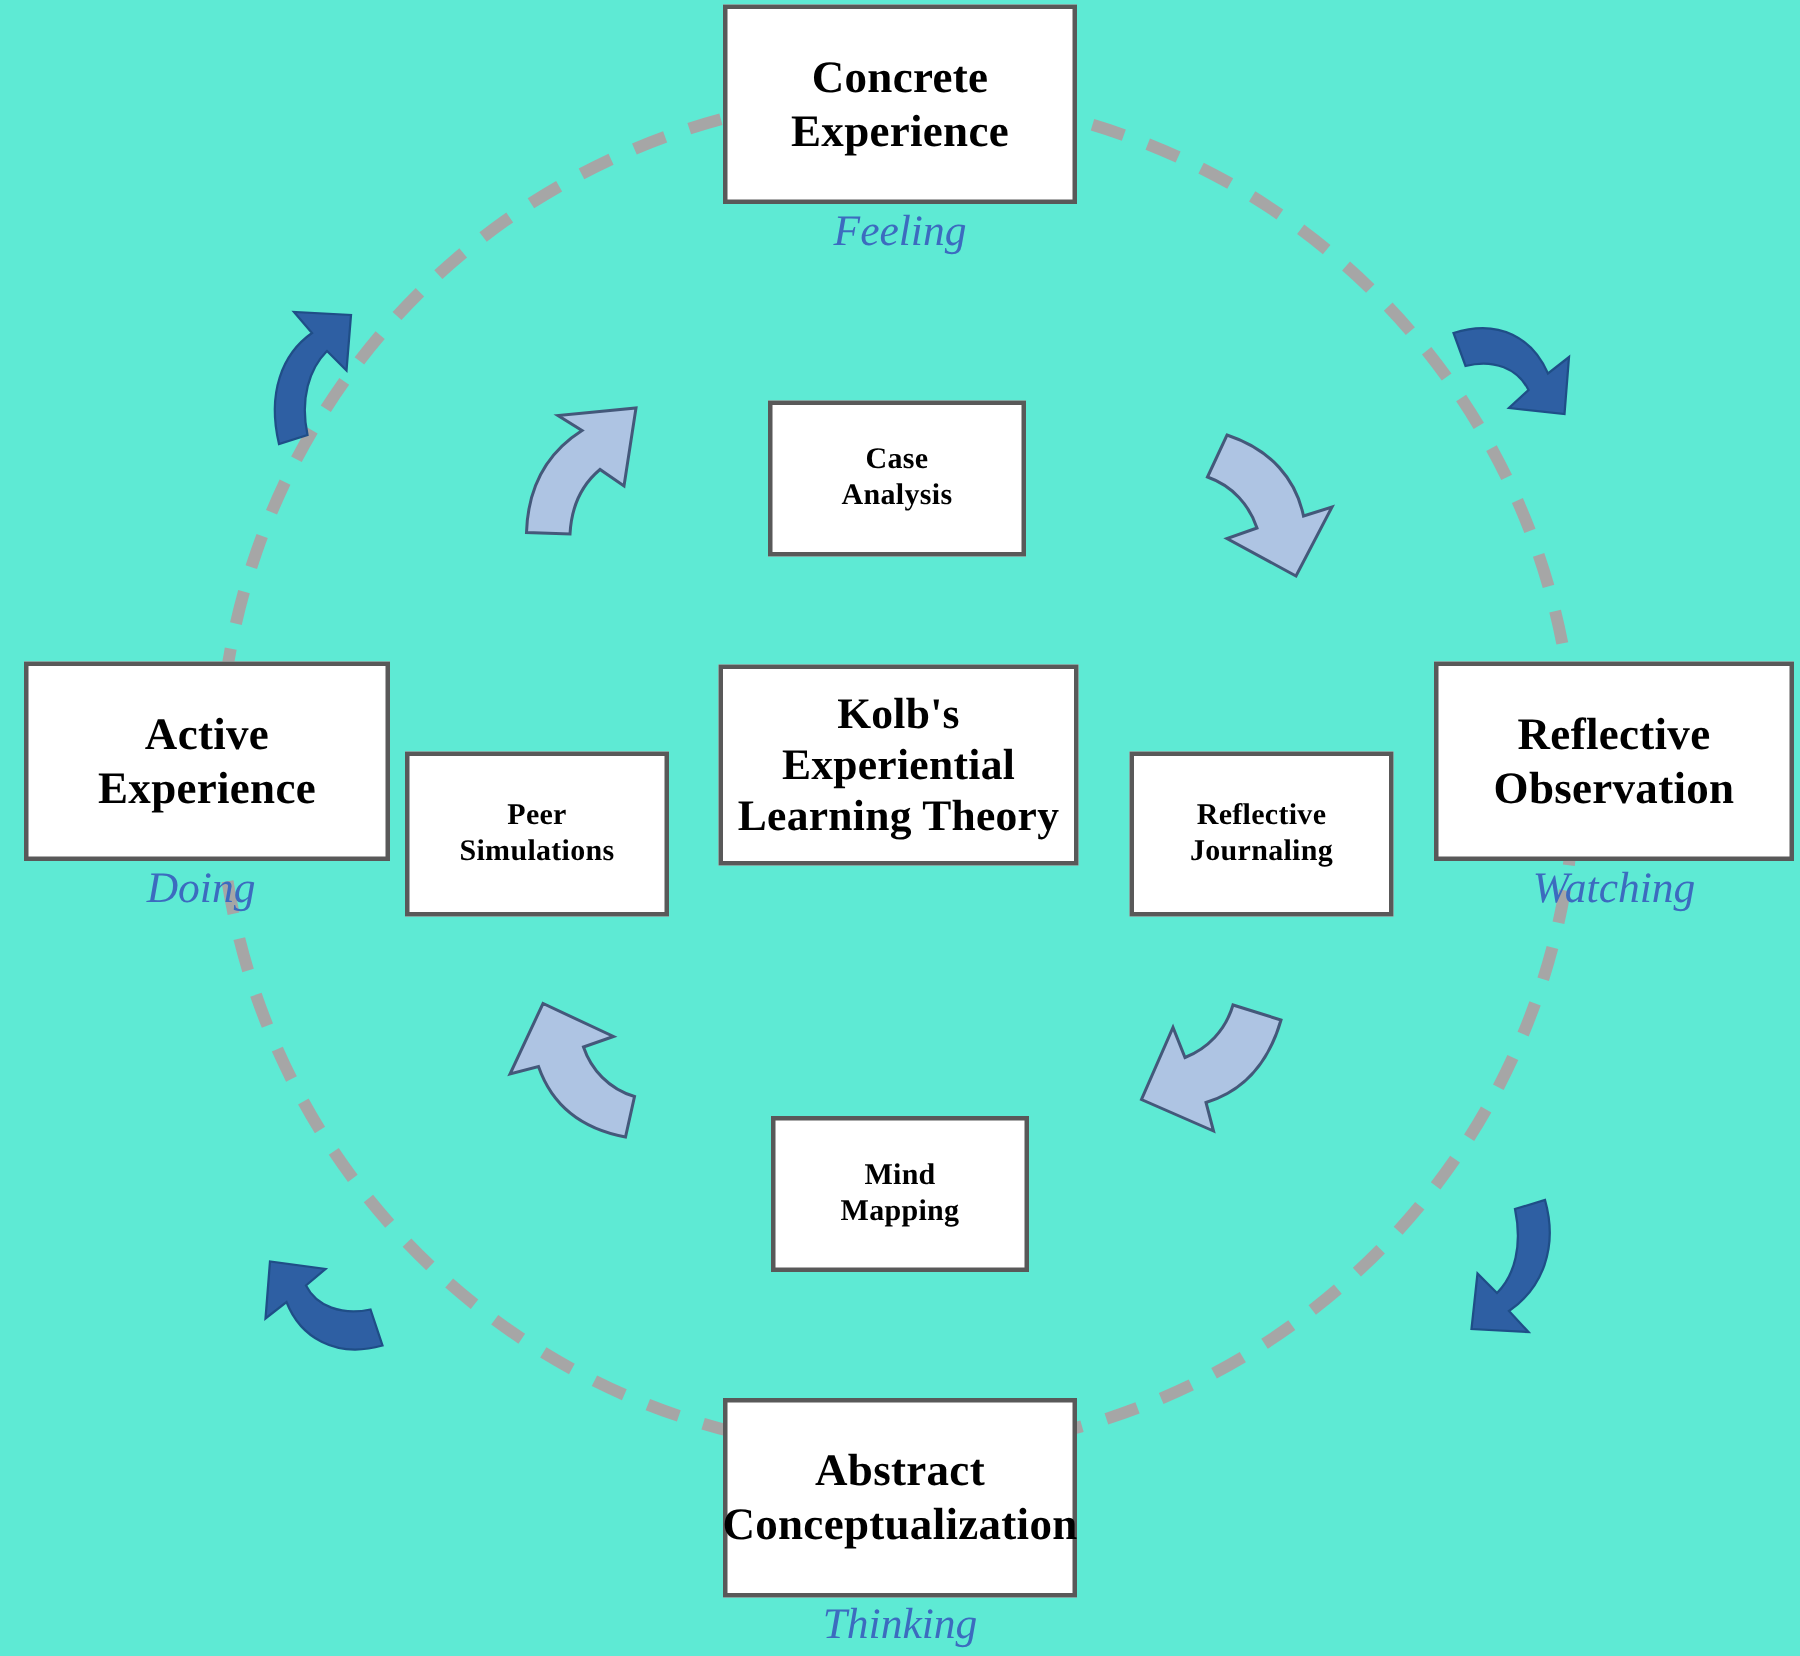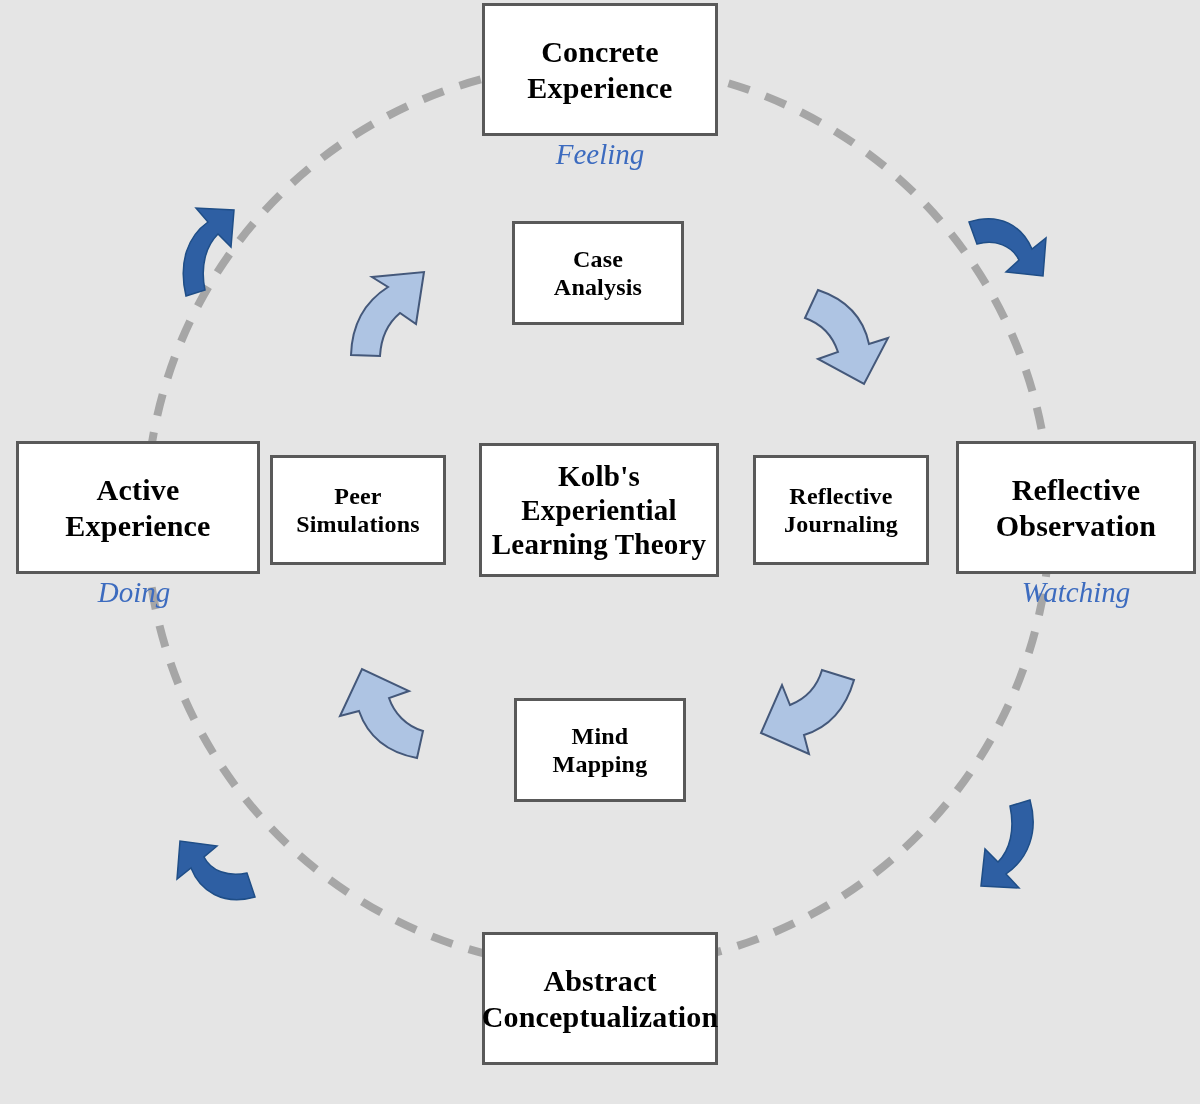--- a/index.html
+++ b/index.html
@@ -10,21 +10,21 @@
   body {
     width: 1200px;
     height: 1104px;
     font-family: "Liberation Serif", "DejaVu Serif", serif;
     overflow: hidden;
   }
   #diagram-root {
     position: relative;
     width: 1200px;
     height: 1104px;
-    background: #e5e5e5;
+    background: #5eead4;
   }
   svg.layer {
     position: absolute;
     left: 0;
     top: 0;
     width: 1200px;
     height: 1104px;
   }
   .node-box {
     position: absolute;
@@ -36,21 +36,21 @@
     justify-content: center;
     text-align: center;
     font-weight: bold;
     color: #000000;
     line-height: 1.18;
     letter-spacing: 0.2px;
   }
   .node-box .lbl { display: block; white-space: pre-line; }
   .stage-box { font-size: 30px; }
   .center-box { font-size: 29px; align-items: center; }
-  .activity-box { font-size: 24px; }
+  .activity-box { font-size: 20px; margin-top: 46px; }
   .mode-label {
     position: absolute;
     color: #3C6BBF;
     font-style: italic;
     font-weight: normal;
     font-size: 29px;
     white-space: nowrap;
     text-align: center;
   }
 </style>
@@ -113,20 +113,21 @@
   <div class="node-box stage-box" style="left:956px; top:441px; width:240px; height:133px;">
     <span class="lbl">Reflective
 Observation</span>
   </div>
   <div class="mode-label" style="left:956px; top:576px; width:240px;">Watching</div>
 
   <div class="node-box stage-box" style="left:482px; top:932px; width:236px; height:133px;">
     <span class="lbl">Abstract
 Conceptualization</span>
   </div>
+  <div class="mode-label" style="left:482px; top:1067px; width:236px;">Thinking</div>
 
   <div class="node-box stage-box" style="left:16px; top:441px; width:244px; height:133px;">
     <span class="lbl">Active
 Experience</span>
   </div>
   <div class="mode-label" style="left:12px; top:576px; width:244px;">Doing</div>
 
   <div class="node-box center-box" style="left:479px; top:443px; width:240px; height:134px;">
     <span class="lbl">Kolb's
 Experiential

